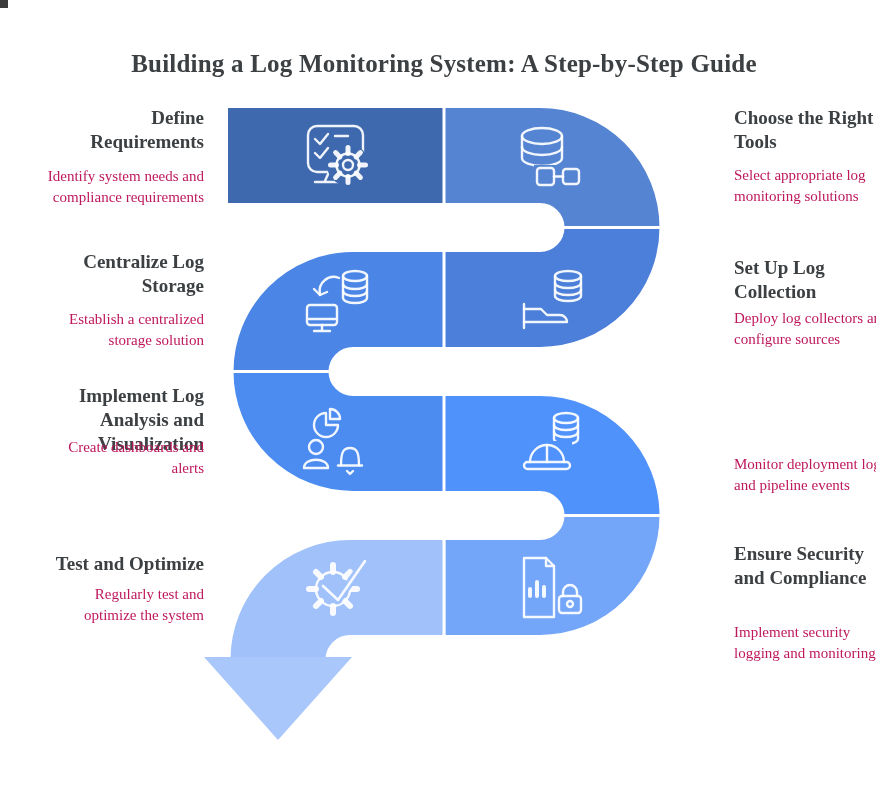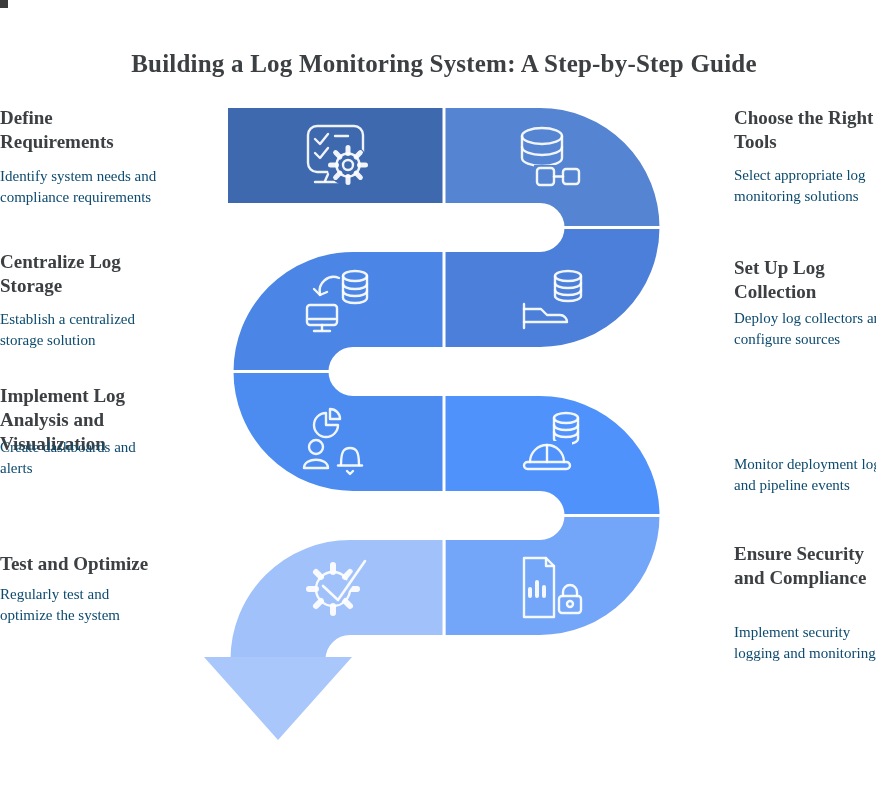--- a/index.html
+++ b/index.html
@@ -13,24 +13,24 @@
     font-size:25px;font-weight:bold;color:#3C4043;letter-spacing:0.2px;
   }
   #flow-svg{position:absolute;left:0;top:0;}
   .seg{fill:none;stroke-width:95;stroke-linecap:butt;}
   .divider{fill:none;stroke-width:3;stroke-linecap:butt;}
   .icon{stroke:#FFFFFF;stroke-opacity:.92;fill:none;stroke-width:2.4;
         stroke-linecap:round;stroke-linejoin:round;}
   .icon .thick{stroke-width:5;}
   .icon .mask{stroke:none;}
   .txt{position:absolute;}
-  .col-left{left:0;width:204px;}
+  .col-left{left:0;width:204px;text-align:right;}
   .col-right{left:686px;width:200px;text-align:left;margin-left:48px;}
   .step-title{font-size:19px;line-height:24px;font-weight:bold;color:#3C4043;white-space:pre-line;}
-  .step-desc{font-size:15px;line-height:21px;color:#0c4a6e;white-space:pre-line;}
+  .step-desc{font-size:15px;line-height:21px;color:#be185d;white-space:pre-line;}
 </style>
 </head>
 <body>
 
 <div id="stage">
 
   <div id="corner-mark" style="background:#3B3B3B;"></div>
 
   <div id="page-title" style="color: rgb(60, 64, 67);">Building a Log Monitoring System: A Step-by-Step Guide</div>
 

